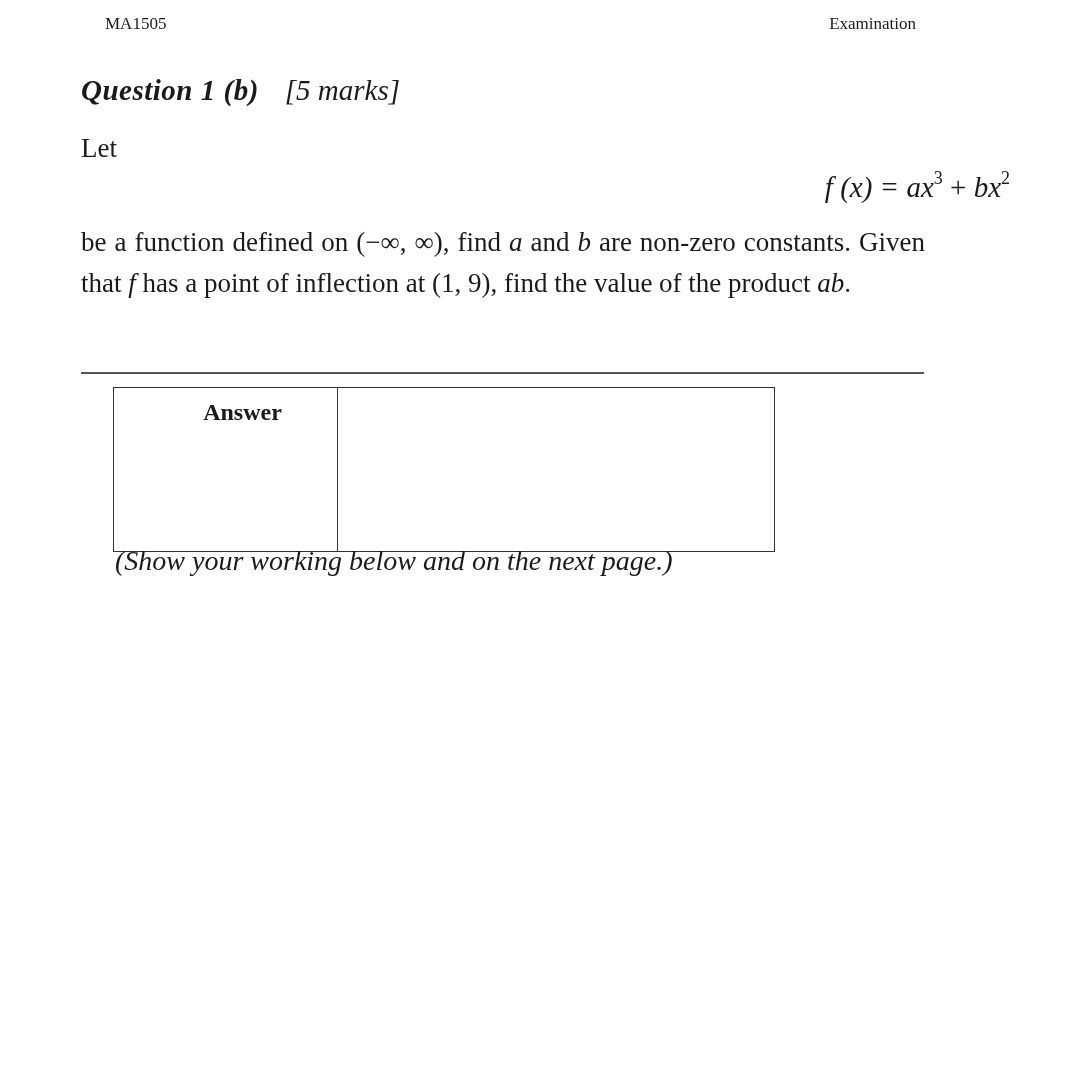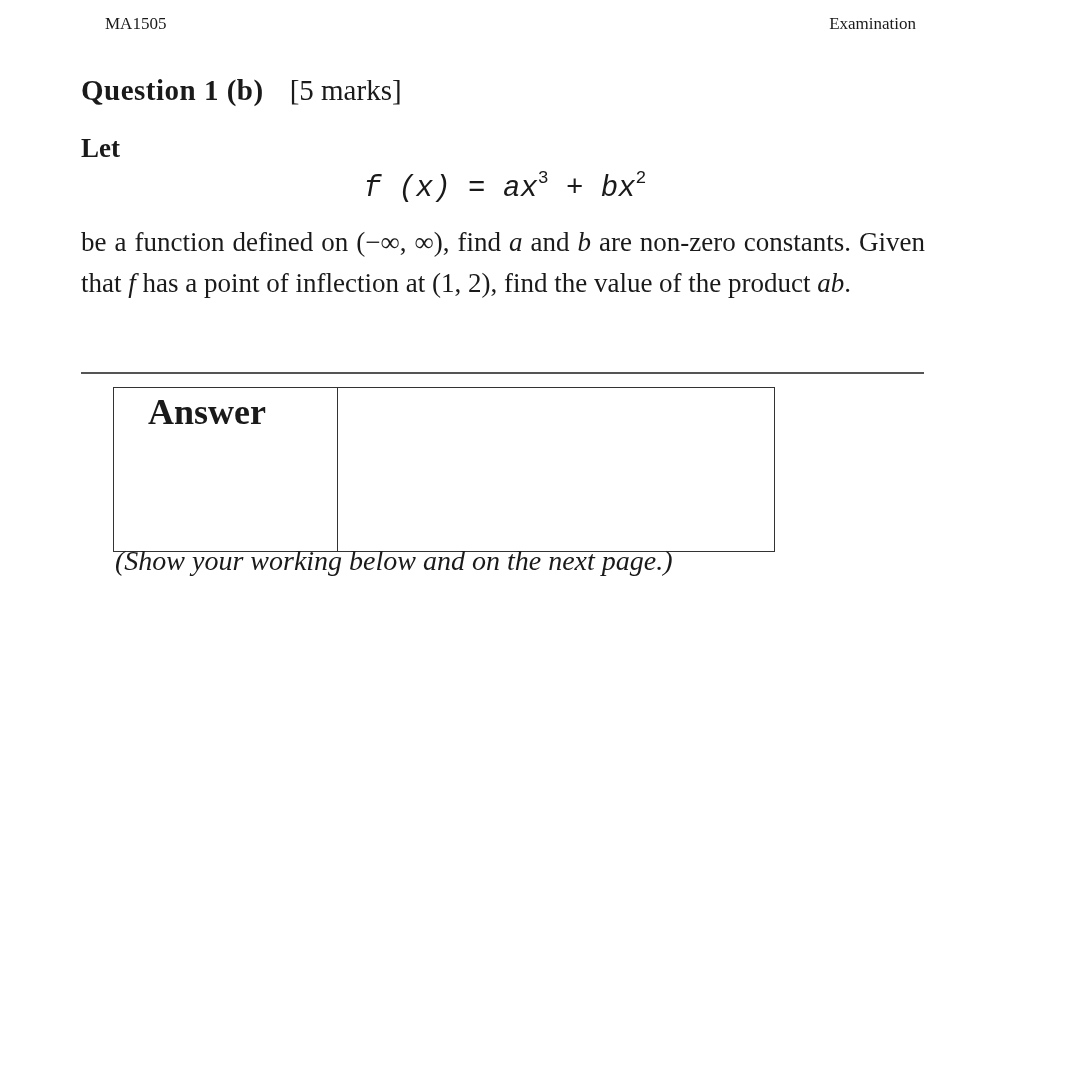--- a/index.html
+++ b/index.html
@@ -1,54 +1,54 @@
 <!DOCTYPE html>
 <html><head>
 <meta charset="utf-8">
 <style>
   html, body { margin:0; padding:0; background:#ffffff; }
   body { width:1080px; height:1080px; position:relative; overflow:hidden;
          font-family:"DejaVu Serif","Liberation Serif",serif; color:#1a1a1a; }
   .hdr { position:absolute; top:14px; font-size:17px; font-family:"Liberation Serif",serif; }
   .hdr.left { left:81px;margin-left:24px; }
   .hdr.right { right:164px; }
-  .qtitle { position:absolute; left:81px; top:74px; font-family:"Liberation Serif",serif; font-size:29px; }
+  .qtitle { position:absolute; left:81px; top:74px; font-family:"Liberation Serif",serif; font-size:29px;font-style:italic; }
   .qtitle b { font-weight:bold; letter-spacing:0.5px; }
   .qtitle .marks { margin-left:26px; font-weight:normal; }
   .para { position:absolute; left:81px; width:844px; font-family:"Liberation Serif",serif; font-size:27px; line-height:41px; }
-  .let { top:128px;font-weight:bold; }
-  .eq { position:absolute; left:0; width:1010px; text-align:center; top:168px; font-family:Liberation Mono, monospace; font-size:29px; }
+  .let { top:128px; }
+  .eq { position:absolute; left:0; width:1010px; text-align:right; top:168px; font-family:Liberation Serif, serif; font-size:29px; }
   .eq i { font-style:italic; }
   .eq sup { font-size:18px; vertical-align:13px; }
   .body { top:222px; text-align:justify; text-align-last:left; }
   .body i { font-style:italic; }
   .rule { position:absolute; left:81px; width:843px; top:372px; height:2px; background:#555; }
   .ansbox { position:absolute; left:113px; top:387px; width:660px; height:163px; border:1.5px solid #333; display:flex; }
   .ansbox .lbl { width:224px; border-right:1.5px solid #333; padding:4px 0 0 34px; box-sizing:border-box;
-                 font-family:"Liberation Serif",serif; font-weight:bold; font-size:36px; line-height:40px; }
+                 font-family:"Liberation Serif",serif; font-weight:bold; font-size:24px; line-height:40px;text-align:center; }
   .ansbox .field { flex:1; }
   .note { position:absolute; left:115px; top:545px; font-family:"Liberation Serif",serif; font-style:italic; font-size:28px; }
 </style>
 </head>
 <body>
 
 <div class="hdr left">MA1505</div>
 <div class="hdr right">Examination</div>
 
 <div class="qtitle">
   <b>Question 1 (b)</b><span class="marks">[5 marks]</span>
 </div>
 
 <div class="para let">Let</div>
 
 <div class="eq">
   <i>f (x) = </i><i>ax</i><sup>3</sup><span> + </span><i>bx</i><sup>2</sup>
 </div>
 
-<div class="para body"><span>be a function defined on (−∞, ∞), find </span><i>a</i><span> and </span><i>b</i><span> are non-zero constants. Given that </span><i>f</i><span> has a point of inflection at (1, 2), find the value of the product </span><i>ab</i><span>.</span></div>
+<div class="para body"><span>be a function defined on (−∞, ∞), find </span><i>a</i><span> and </span><i>b</i><span> are non-zero constants. Given that </span><i>f</i><span> has a point of inflection at (1, 9), find the value of the product </span><i>ab</i><span>.</span></div>
 
 <div class="rule"></div>
 
 <div class="ansbox">
   <div class="lbl">
     <div>Answer</div>
   </div>
   <div class="field"></div>
 </div>
 

